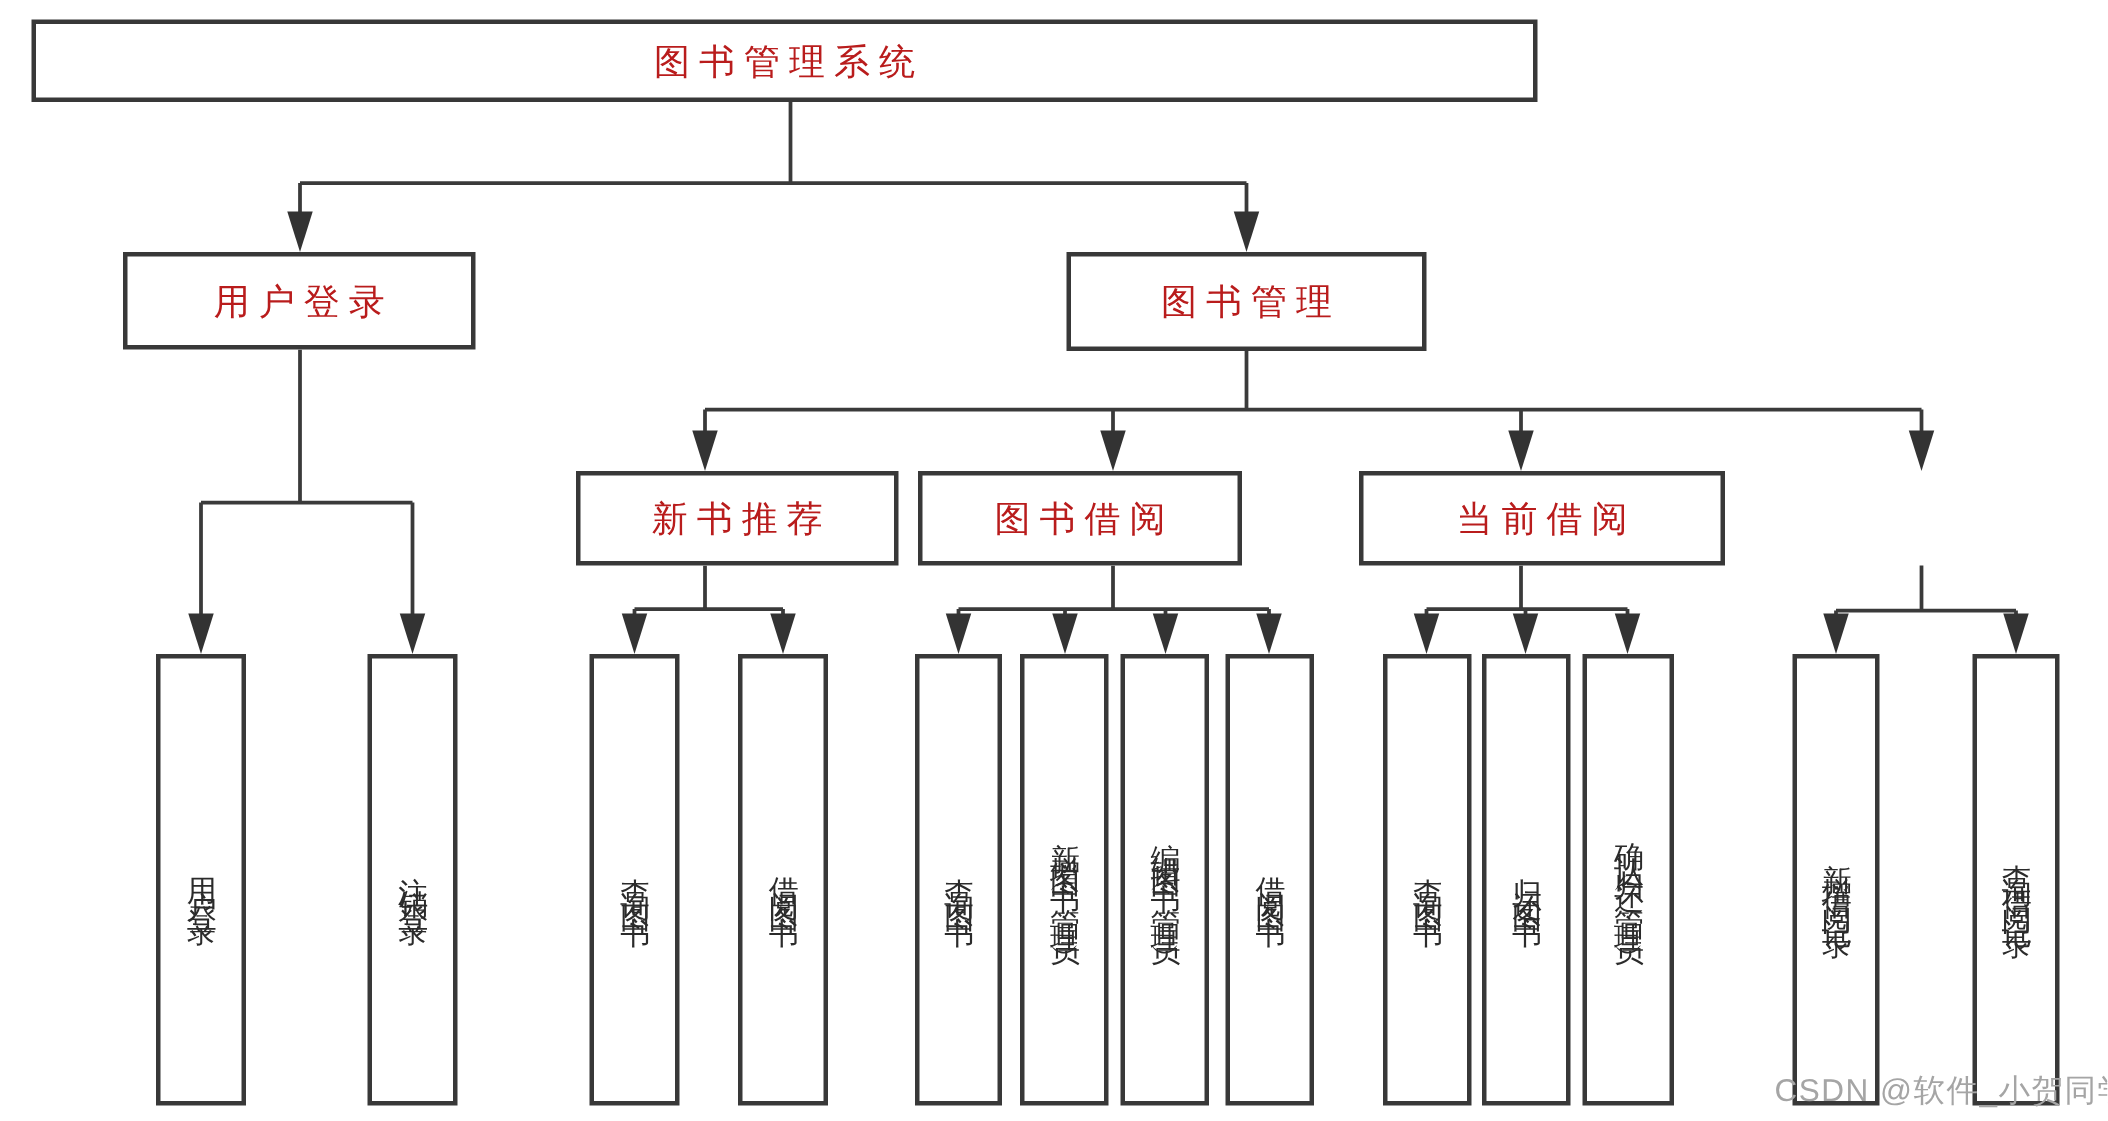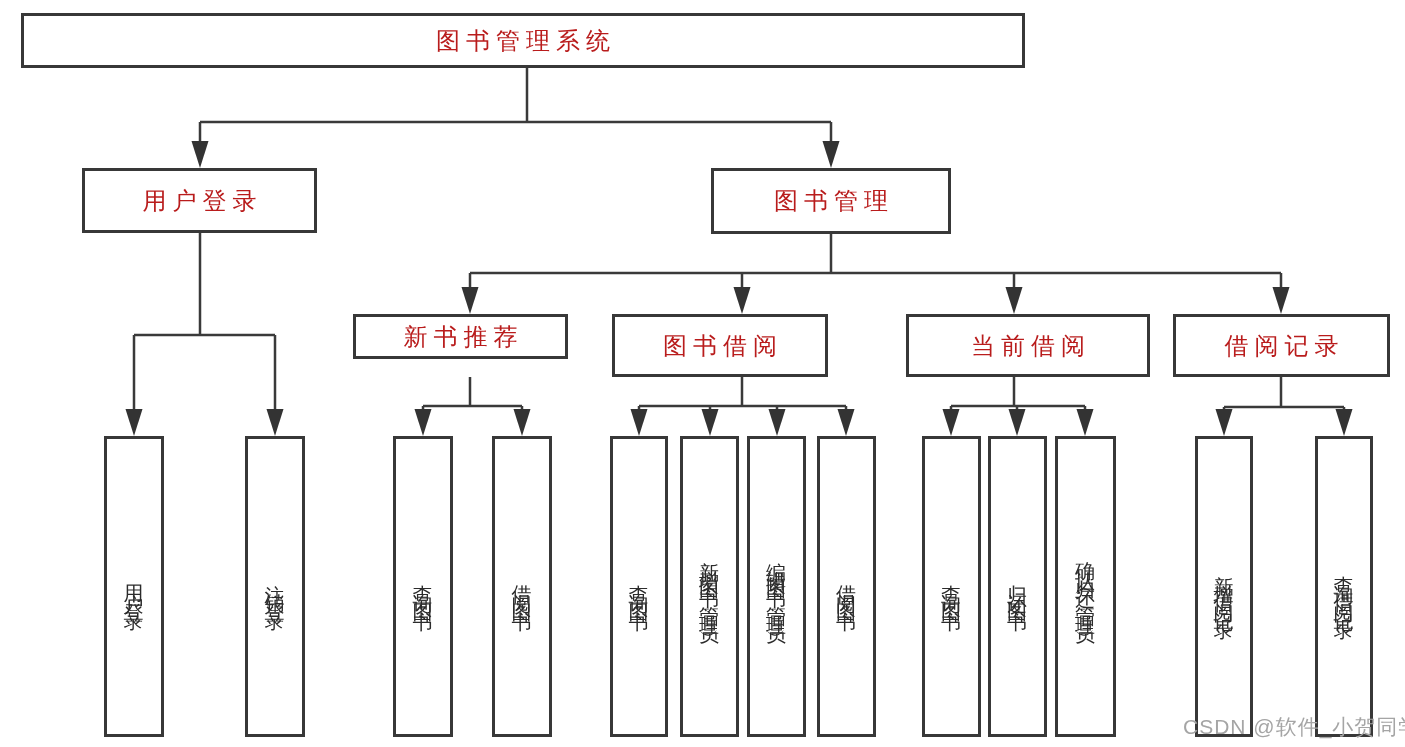--- a/index.html
+++ b/index.html
@@ -103,31 +103,28 @@
     <span class="lbl">图书管理系统</span>
   </div>
 
   <div class="node h" style="left:82px;top:168px;width:235px;height:65px">
     <span class="lbl">用户登录</span>
   </div>
   <div class="node h" style="left:711px;top:168px;width:240px;height:66px">
     <span class="lbl">图书管理</span>
   </div>
 
-  <div class="node h" style="left:353px;top:314px;width:215px;height:45px">
+  <div class="node h" style="left:384px;top:314px;width:215px;height:63px">
     <span class="lbl">新书推荐</span>
   </div>
   <div class="node h" style="left:612px;top:314px;width:216px;height:63px">
     <span class="lbl">图书借阅</span>
   </div>
   <div class="node h" style="left:906px;top:314px;width:244px;height:63px">
     <span class="lbl">当前借阅</span>
-  </div>
-  <div class="node h" style="left:1173px;top:314px;width:217px;height:63px">
-    <span class="lbl">借阅记录</span>
   </div>
 
   <div class="node v" style="left:104px;top:436px;width:60px;height:301px">
     <span class="lbl">用户登录</span>
   </div>
   <div class="node v" style="left:245px;top:436px;width:60px;height:301px">
     <span class="lbl">注销登录</span>
   </div>
 
   <div class="node v" style="left:393px;top:436px;width:60px;height:301px">

